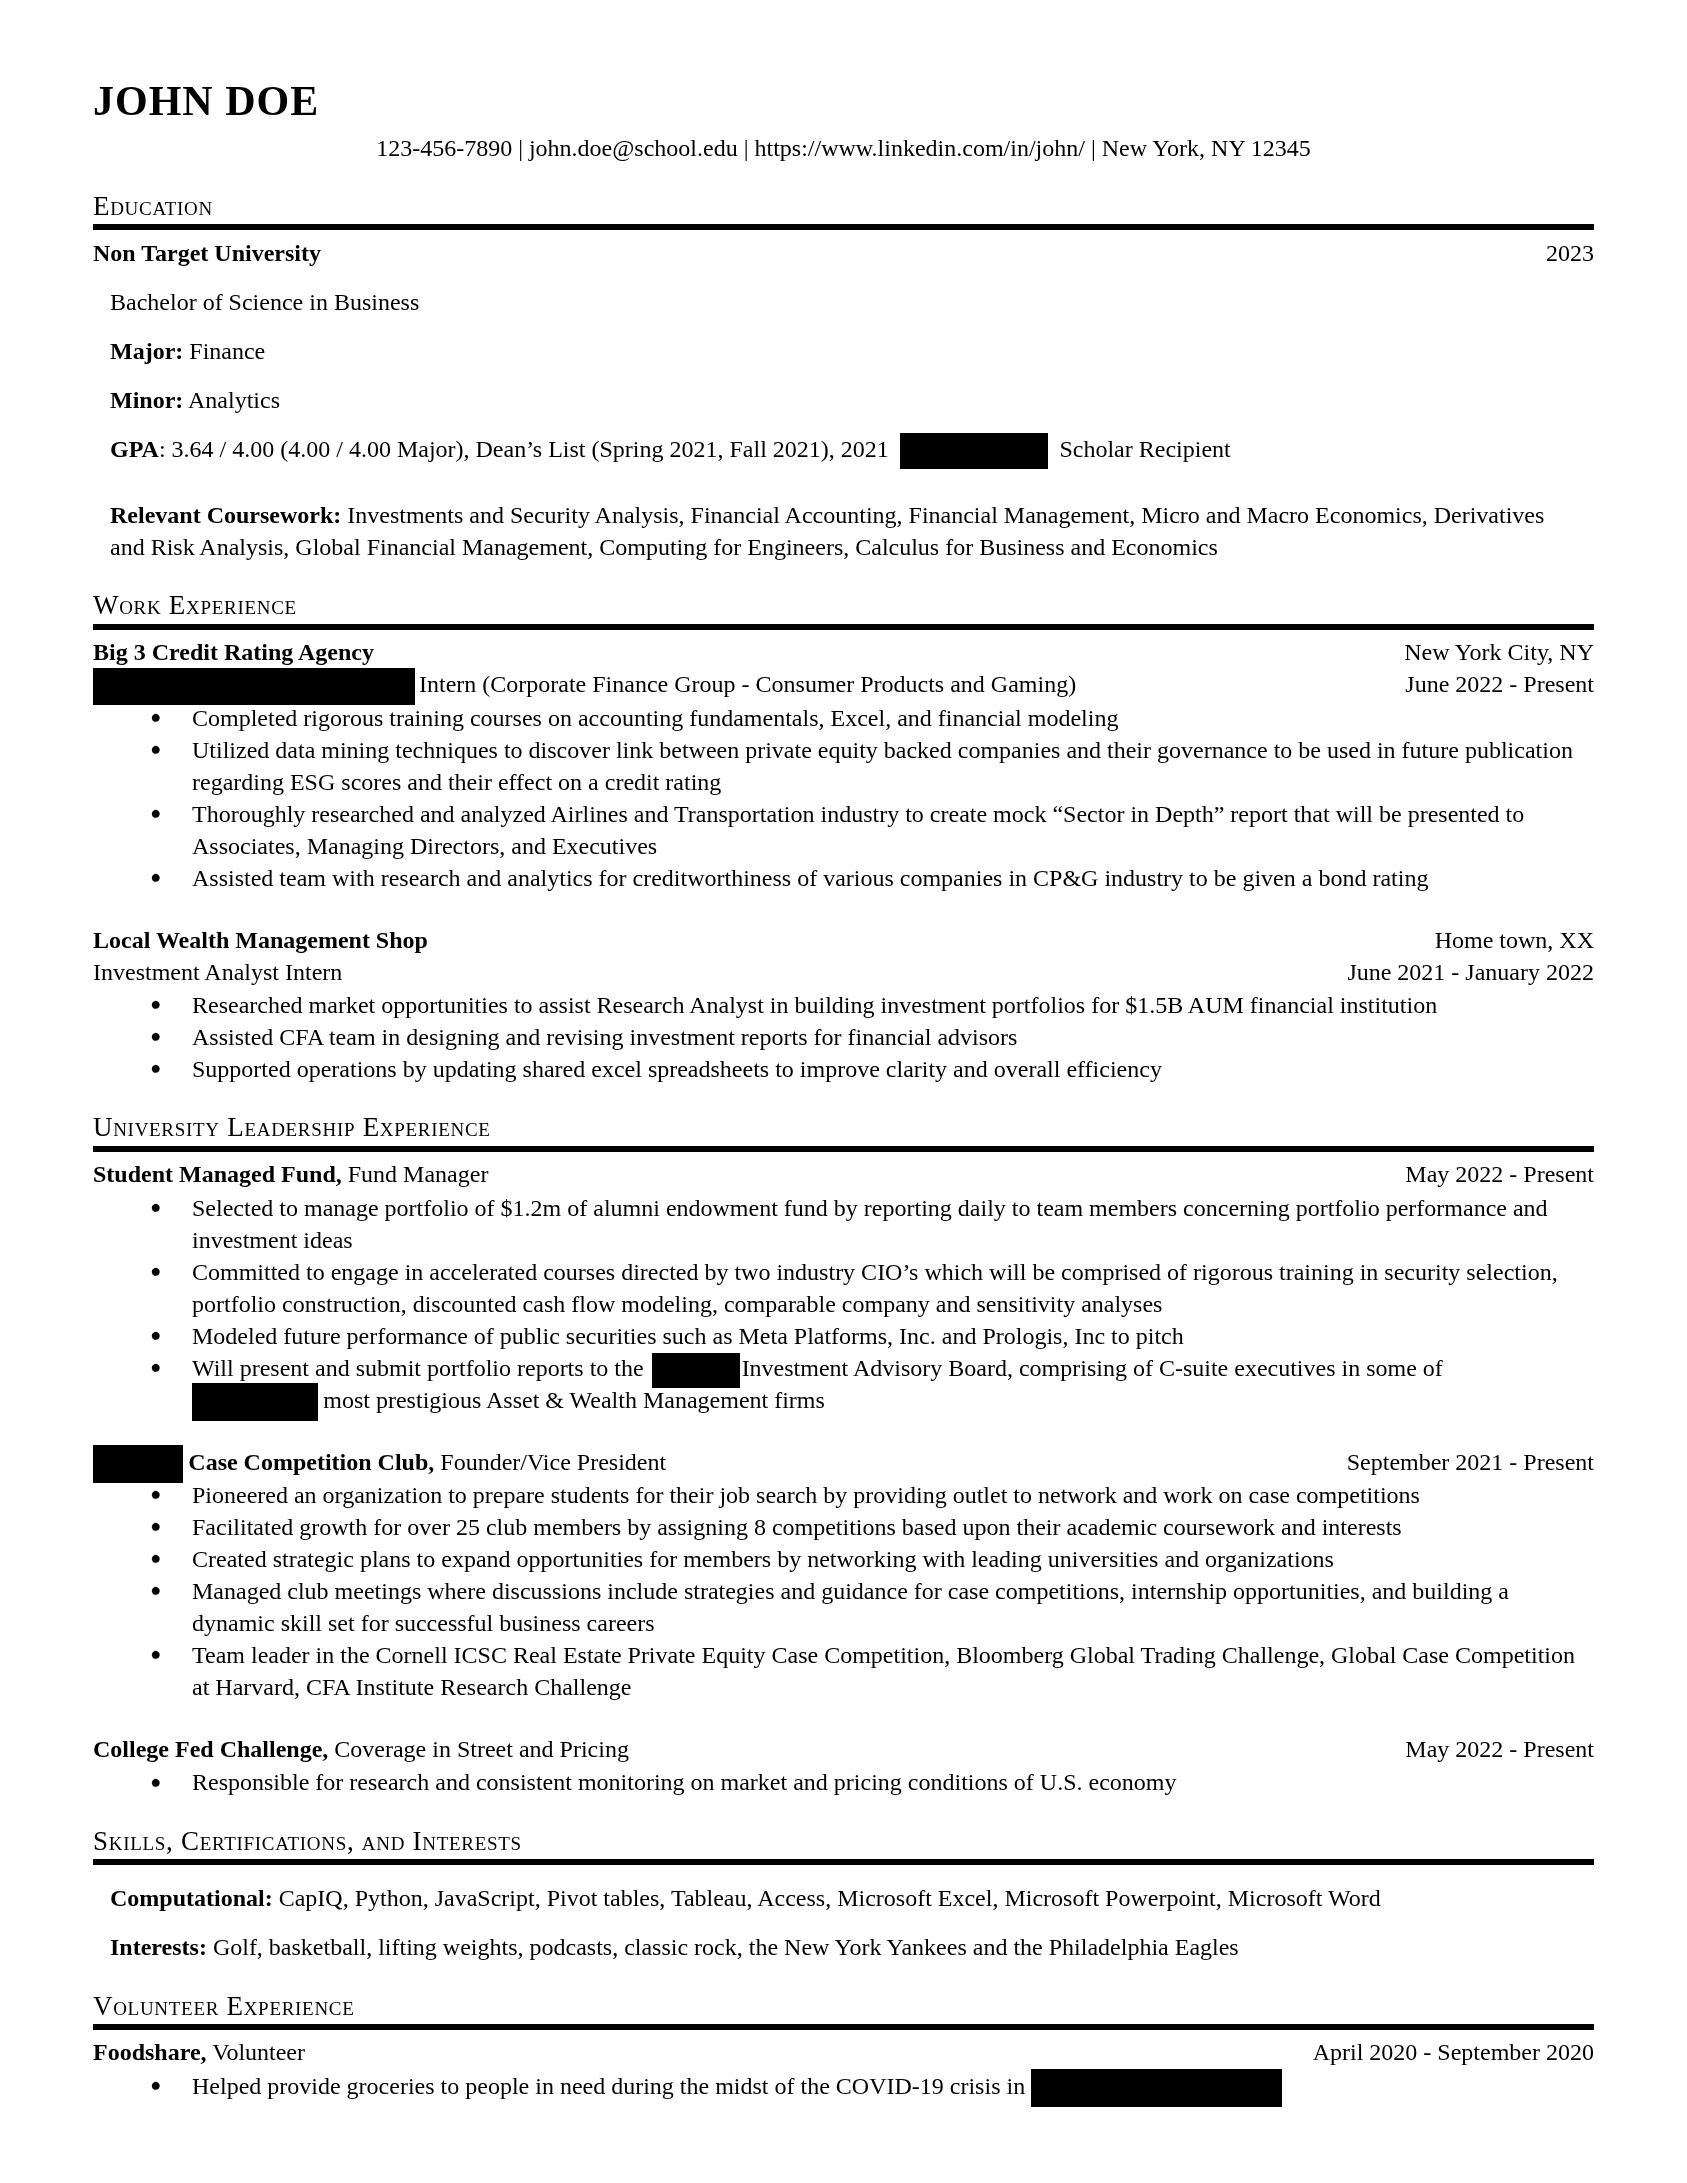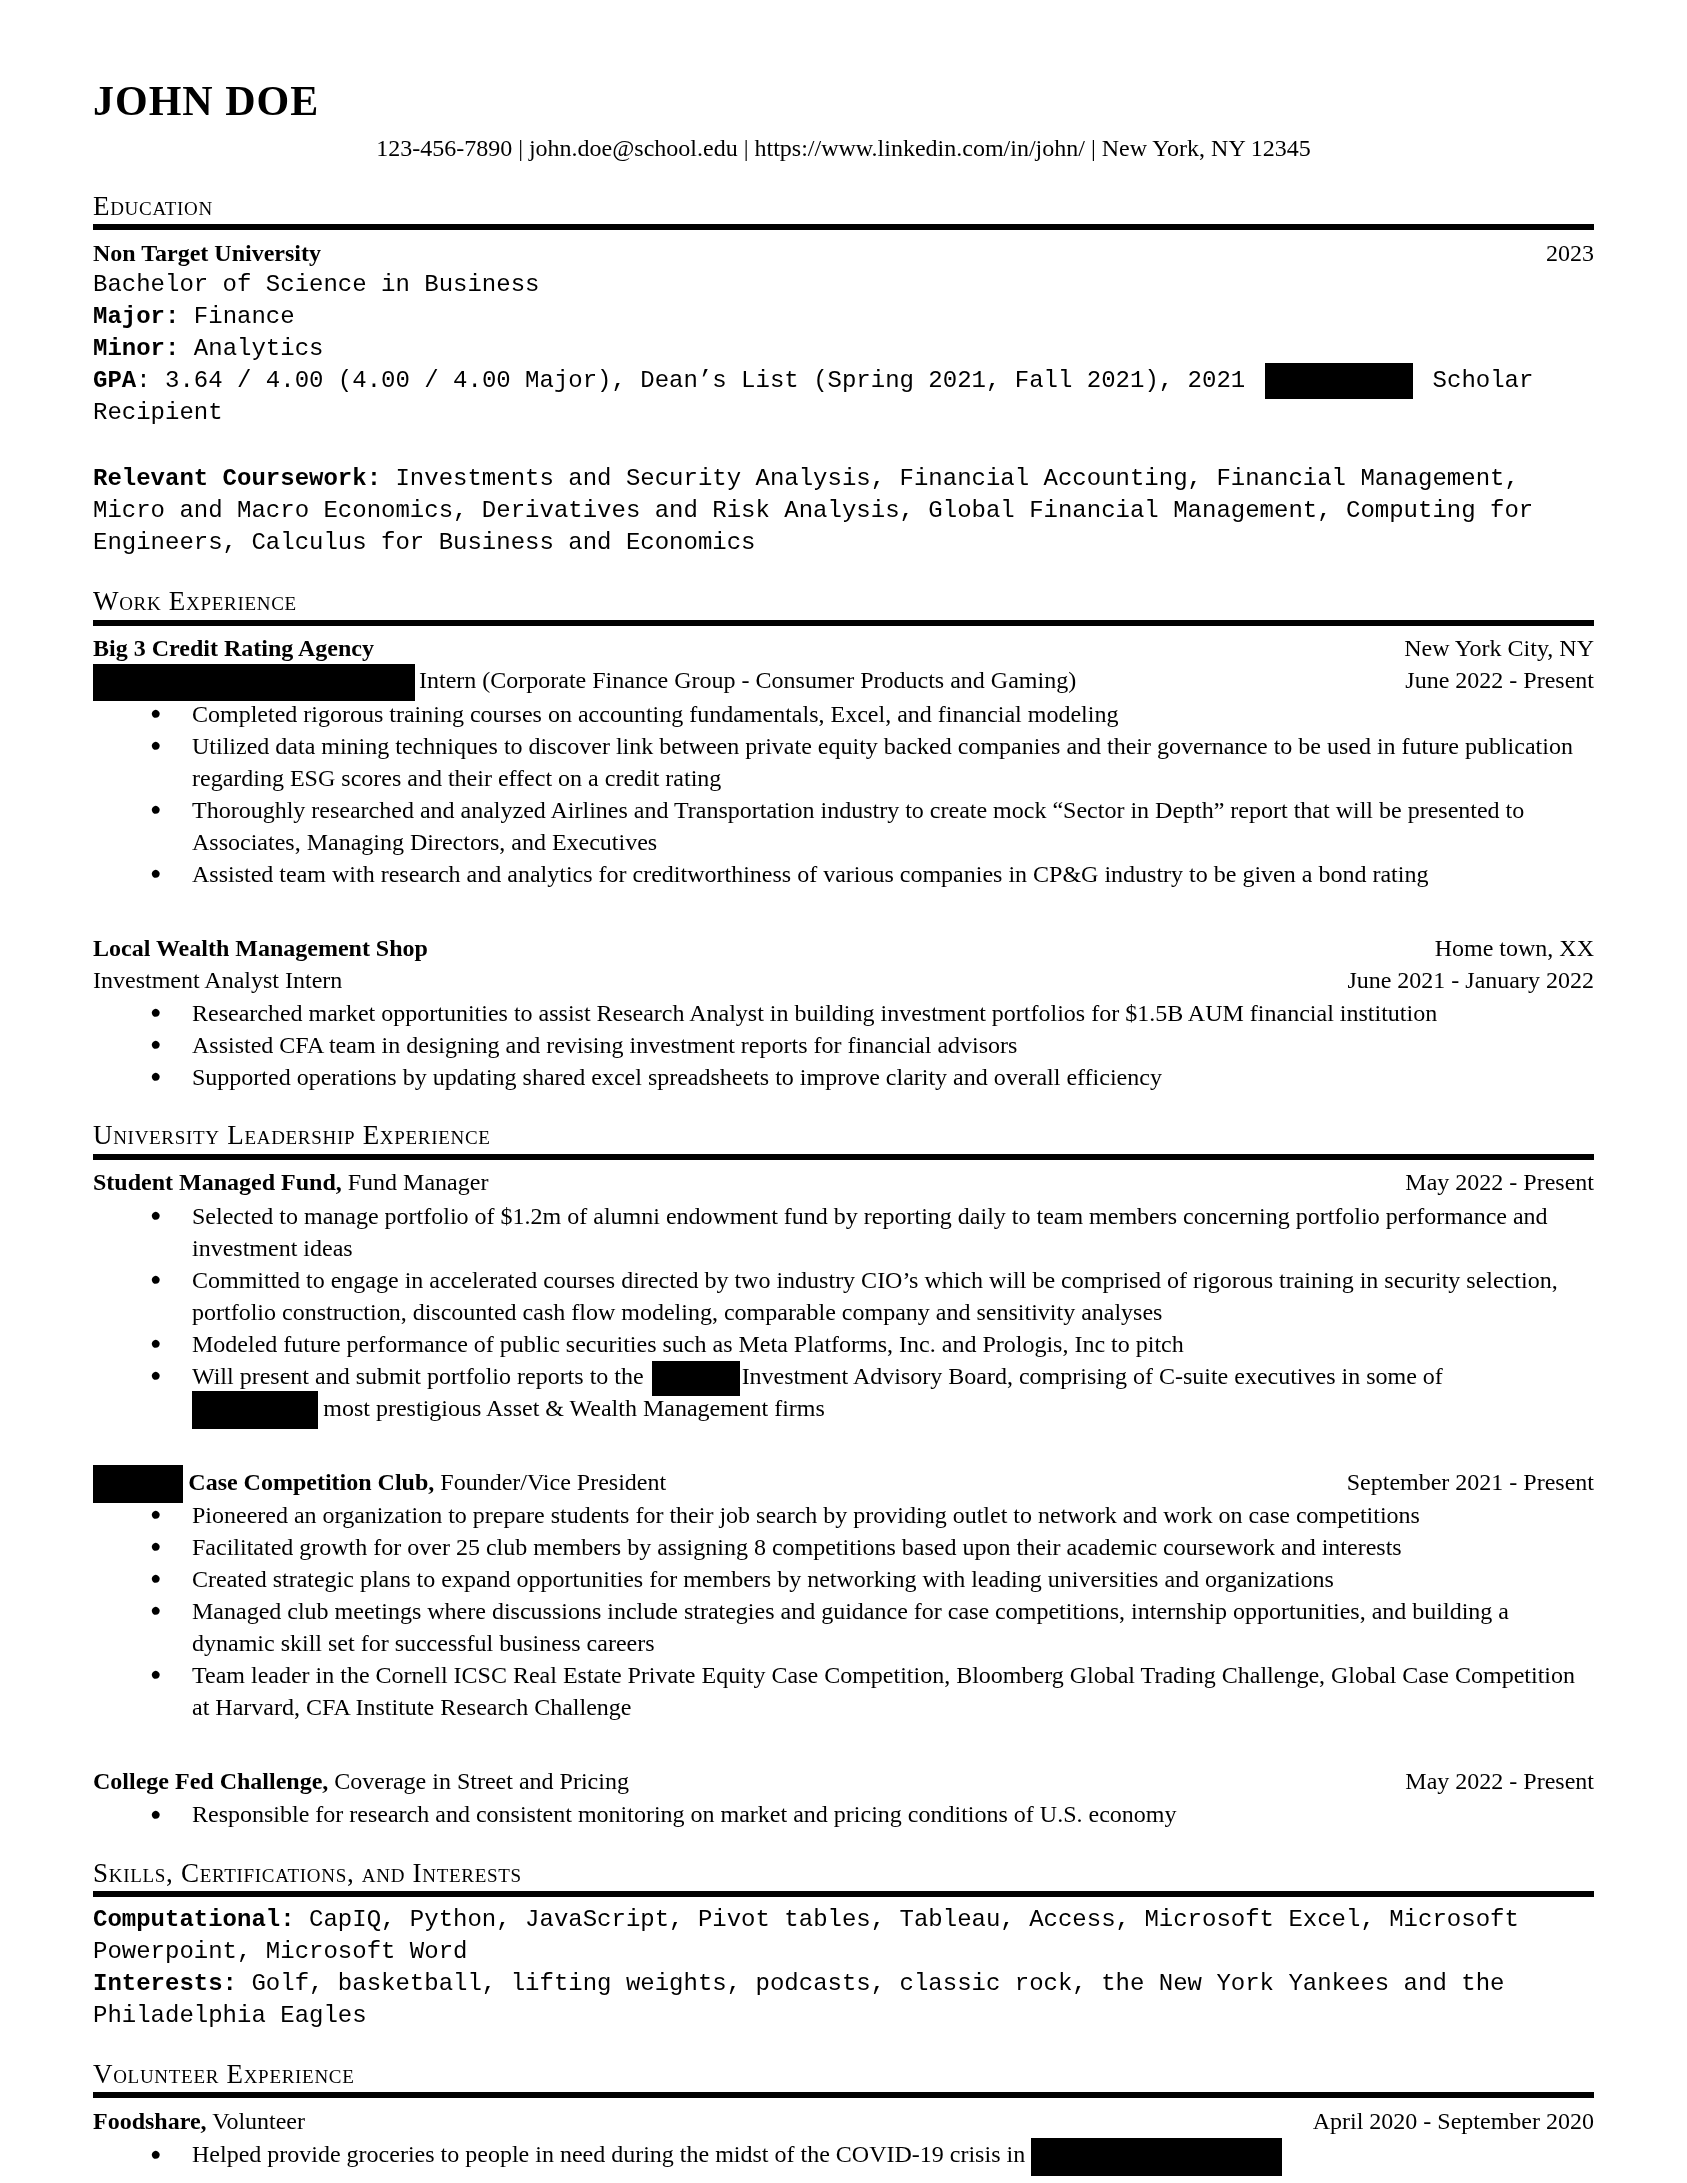--- a/index.html
+++ b/index.html
@@ -18,28 +18,28 @@
   .contact{text-align:center;font-size:24px;margin:0;}
   h2.sec{
     font-size:27px;line-height:33px;font-weight:400;
     font-variant:small-caps;letter-spacing:0.7px;
     margin:26.5px 0 6.6px 0;padding-bottom:1.3px;
     border-bottom:6px solid #000;
   }
   .row{display:flex;justify-content:space-between;align-items:baseline;}
   .right{white-space:nowrap;text-align:right;}
   .bold{font-weight:700;}
-  .line{margin:0;font-family:Liberation Mono, monospace;}
+  .line{margin:17px;}
   .coursework{margin-top:34px;}
   ul.bullets{list-style:none;margin:1.3px 0 0 0;padding:0;}
   ul.bullets li{position:relative;padding-left:99px;}
   ul.bullets li::before{
     content:"\25CF";position:absolute;left:57px;top:-0.7px;font-size:18.5px;
   }
-  .entry{margin-top:42px;}
+  .entry{margin-top:30px;}
   .entry.first{margin-top:0;}
   .redact{display:inline-block;background:#000;vertical-align:middle;}
   .r-gpa {width:148px;height:36px;margin:-5.3px 5.3px;}
   .r-big3{width:322px;height:37px;margin:-5.3px 4px -5.3px 0;}
   .r-smf1{width:88px;height:35px;margin:-5.3px 2px;}
   .r-smf2{width:126px;height:38px;margin:-6px 5.3px -6px 0;}
   .r-club{width:90px;height:38px;margin:-6.6px 5.3px -6.6px 0;}
   .r-vol {width:251px;height:38px;margin:-6.6px 0;}
 </style>
 </head>

